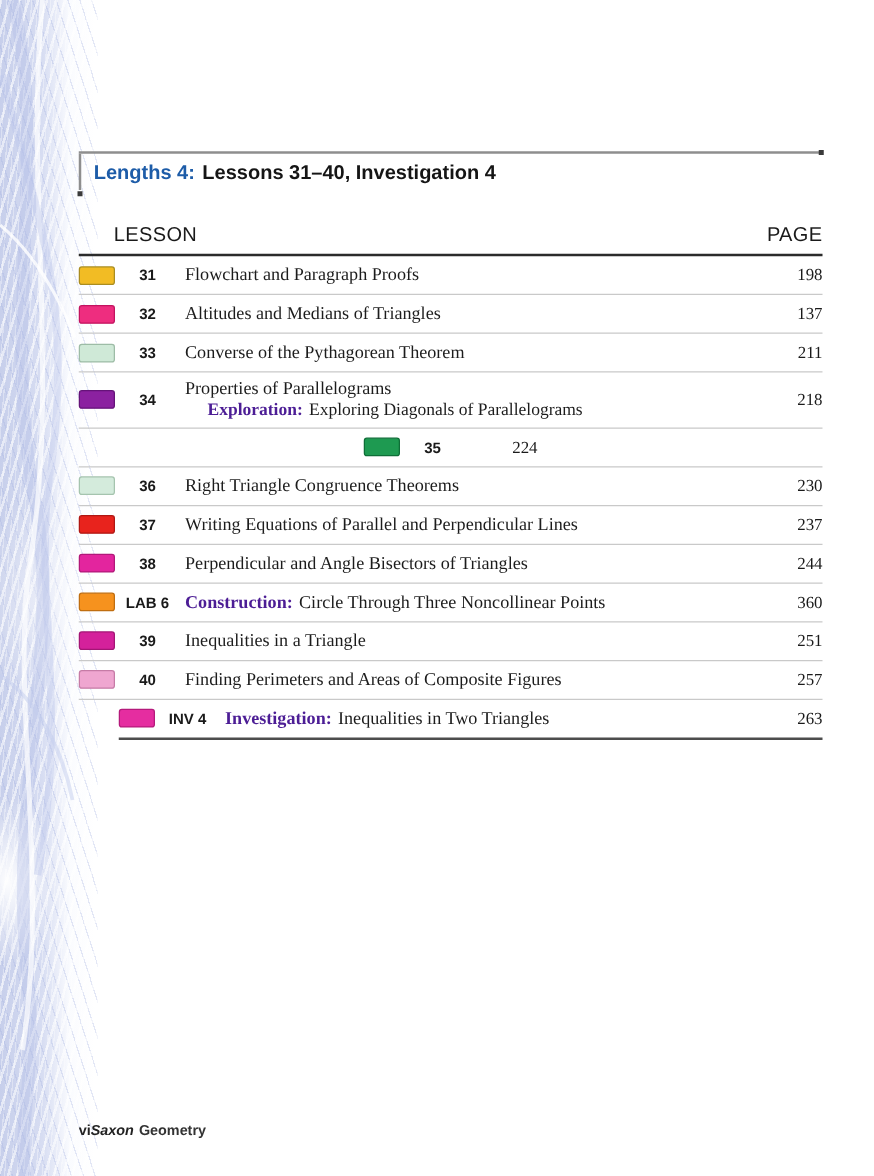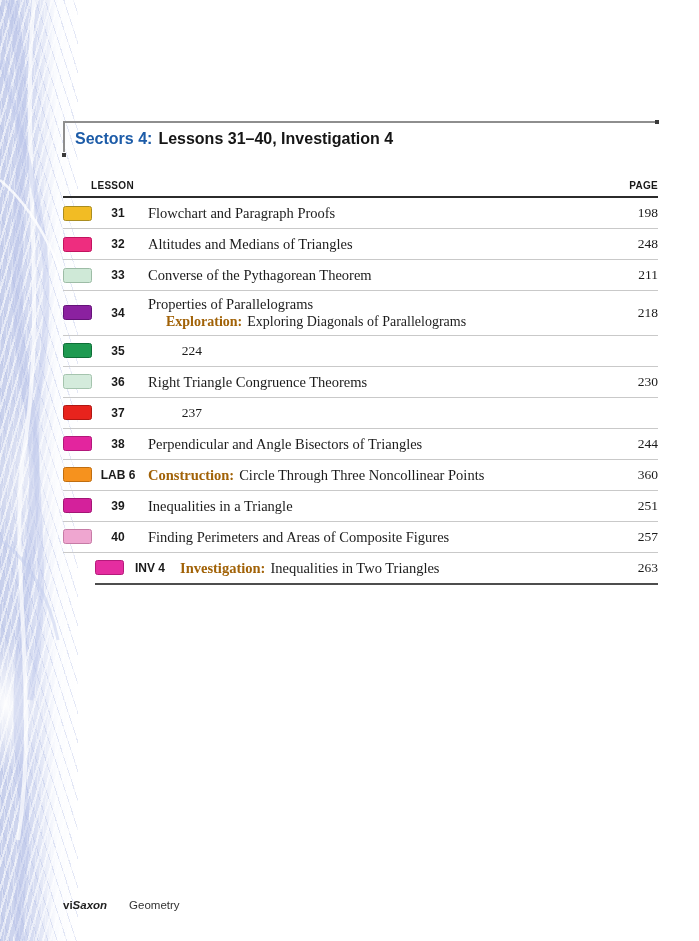--- a/index.html
+++ b/index.html
@@ -37,95 +37,96 @@
   .heading .dot-tr{position:absolute;right:-1px;top:-3px;width:4px;height:4px;background:#3a3a3a;}
   .heading .sec{color:#1d5ca8;font-weight:bold;font-size:16px;}
   .heading .sec-rest{color:#151515;font-weight:bold;font-size:16px;margin-left:6px;}
 
   .colheads{
     display:flex;justify-content:space-between;align-items:flex-end;
     margin-top:16px;
     padding:0 0 5px 28px;
     border-bottom:2px solid #2b2b2b;
   }
-  .colheads span{font-size:10px;font-weight:bold;color:#1a1a1a;letter-spacing:.3px;}
+  .colheads span{font-size:16px;font-weight:normal;color:#1a1a1a;letter-spacing:.3px;}
 
   .row{
     display:flex;align-items:center;
     min-height:28px;
     border-bottom:1px solid #c9c9c9;
     padding:1px 0;
+    justify-content:center;
   }
   .row.last{border-bottom:2px solid #4d4d4d;margin-left:32px;}
   .swatch{
     flex:0 0 auto;width:27px;height:13px;
     border:1.5px solid;border-radius:2.5px;
     background:#ccc;border-color:#999;
   }
   .num{
     flex:0 0 52px;text-align:center;
     font-size:12px;font-weight:bold;color:#1a1a1a;
     white-space:nowrap;
   }
   .title{
     flex:1;
     font-family:"Liberation Serif",serif;font-size:14.5px;color:#1c1c1c;
     padding:3px 8px 3px 4px;line-height:1.25;
   }
-  .blue-label{color:#a16207;font-weight:bold;margin-right:5px;}
+  .blue-label{color:#4c1d95;font-weight:bold;margin-right:5px;}
   .subline{padding-left:18px;font-size:14px;}
   .pg{
     flex:0 0 58px;text-align:right;
     font-family:"Liberation Serif",serif;font-weight:normal;font-size:13.5px;color:#1a1a1a;
   }
 
   .footer{position:absolute;left:63px;top:899px;font-size:11.5px;color:#222;}
   .footer .folio{font-weight:bold;}
   .footer .brand{font-weight:bold;font-style:italic;}
-  .footer .brand-rest{margin-left:22px;color:#333;}
+  .footer .brand-rest{margin-left:4px;color:#333;font-weight:bold;}
 </style>
 </head>
 <body>
 
 <div class="deco">
   <svg width="78" height="941" viewBox="0 0 78 941">
     <path d="M10,0 C40,120 0,260 28,400 C50,520 6,640 22,780 C30,860 14,900 20,941" stroke="#aeb9e4" stroke-width="10" fill="none" opacity="0.35"></path>
     <path d="M34,0 C20,150 48,300 24,450 C8,560 40,700 18,840" stroke="#ffffff" stroke-width="4" fill="none" opacity="0.7"></path>
     <path d="M2,60 C30,180 60,240 40,380 C26,480 56,560 30,700" stroke="#bcc6ea" stroke-width="6" fill="none" opacity="0.4"></path>
     <path d="M0,540 C30,560 50,600 58,640" stroke="#c3cdee" stroke-width="3" fill="none" opacity="0.5"></path>
     <path d="M0,180 C24,200 44,230 60,270" stroke="#ffffff" stroke-width="2.5" fill="none" opacity="0.8"></path>
   </svg>
 </div>
 
 <div class="content">
 
   <div class="heading">
     <span class="vbar"></span>
     <span class="dot-bl"></span>
     <span class="dot-tr"></span>
-    <span class="sec">Sectors 4:</span><span class="sec-rest">Lessons 31–40, Investigation 4</span>
+    <span class="sec">Lengths 4:</span><span class="sec-rest">Lessons 31–40, Investigation 4</span>
   </div>
 
   <div class="colheads">
     <span>LESSON</span>
     <span>PAGE</span>
   </div>
 
   <div class="row">
     <span class="swatch" style="background: rgb(242, 188, 36); border-color: rgb(170, 141, 32);"></span>
     <span class="num">31</span>
     <span class="title">Flowchart and Paragraph Proofs</span>
     <span class="pg">198</span>
   </div>
 
   <div class="row">
     <span class="swatch" style="background: rgb(238, 45, 127); border-color: rgb(194, 19, 95);"></span>
     <span class="num">32</span>
     <span class="title">Altitudes and Medians of Triangles</span>
-    <span class="pg">248</span>
+    <span class="pg">137</span>
   </div>
 
   <div class="row">
     <span class="swatch" style="background: rgb(207, 233, 215); border-color: rgb(157, 188, 166);"></span>
     <span class="num">33</span>
     <span class="title">Converse of the Pythagorean Theorem</span>
     <span class="pg">211</span>
   </div>
 
   <div class="row">
@@ -147,20 +148,21 @@
   <div class="row">
     <span class="swatch" style="background: rgb(212, 235, 220); border-color: rgb(165, 196, 174);"></span>
     <span class="num">36</span>
     <span class="title">Right Triangle Congruence Theorems</span>
     <span class="pg">230</span>
   </div>
 
   <div class="row">
     <span class="swatch" style="background: rgb(232, 35, 29); border-color: rgb(176, 23, 19);"></span>
     <span class="num">37</span>
+    <span class="title">Writing Equations of Parallel and Perpendicular Lines</span>
     <span class="pg">237</span>
   </div>
 
   <div class="row">
     <span class="swatch" style="background: rgb(227, 37, 158); border-color: rgb(178, 24, 122);"></span>
     <span class="num">38</span>
     <span class="title">Perpendicular and Angle Bisectors of Triangles</span>
     <span class="pg">244</span>
   </div>
 

